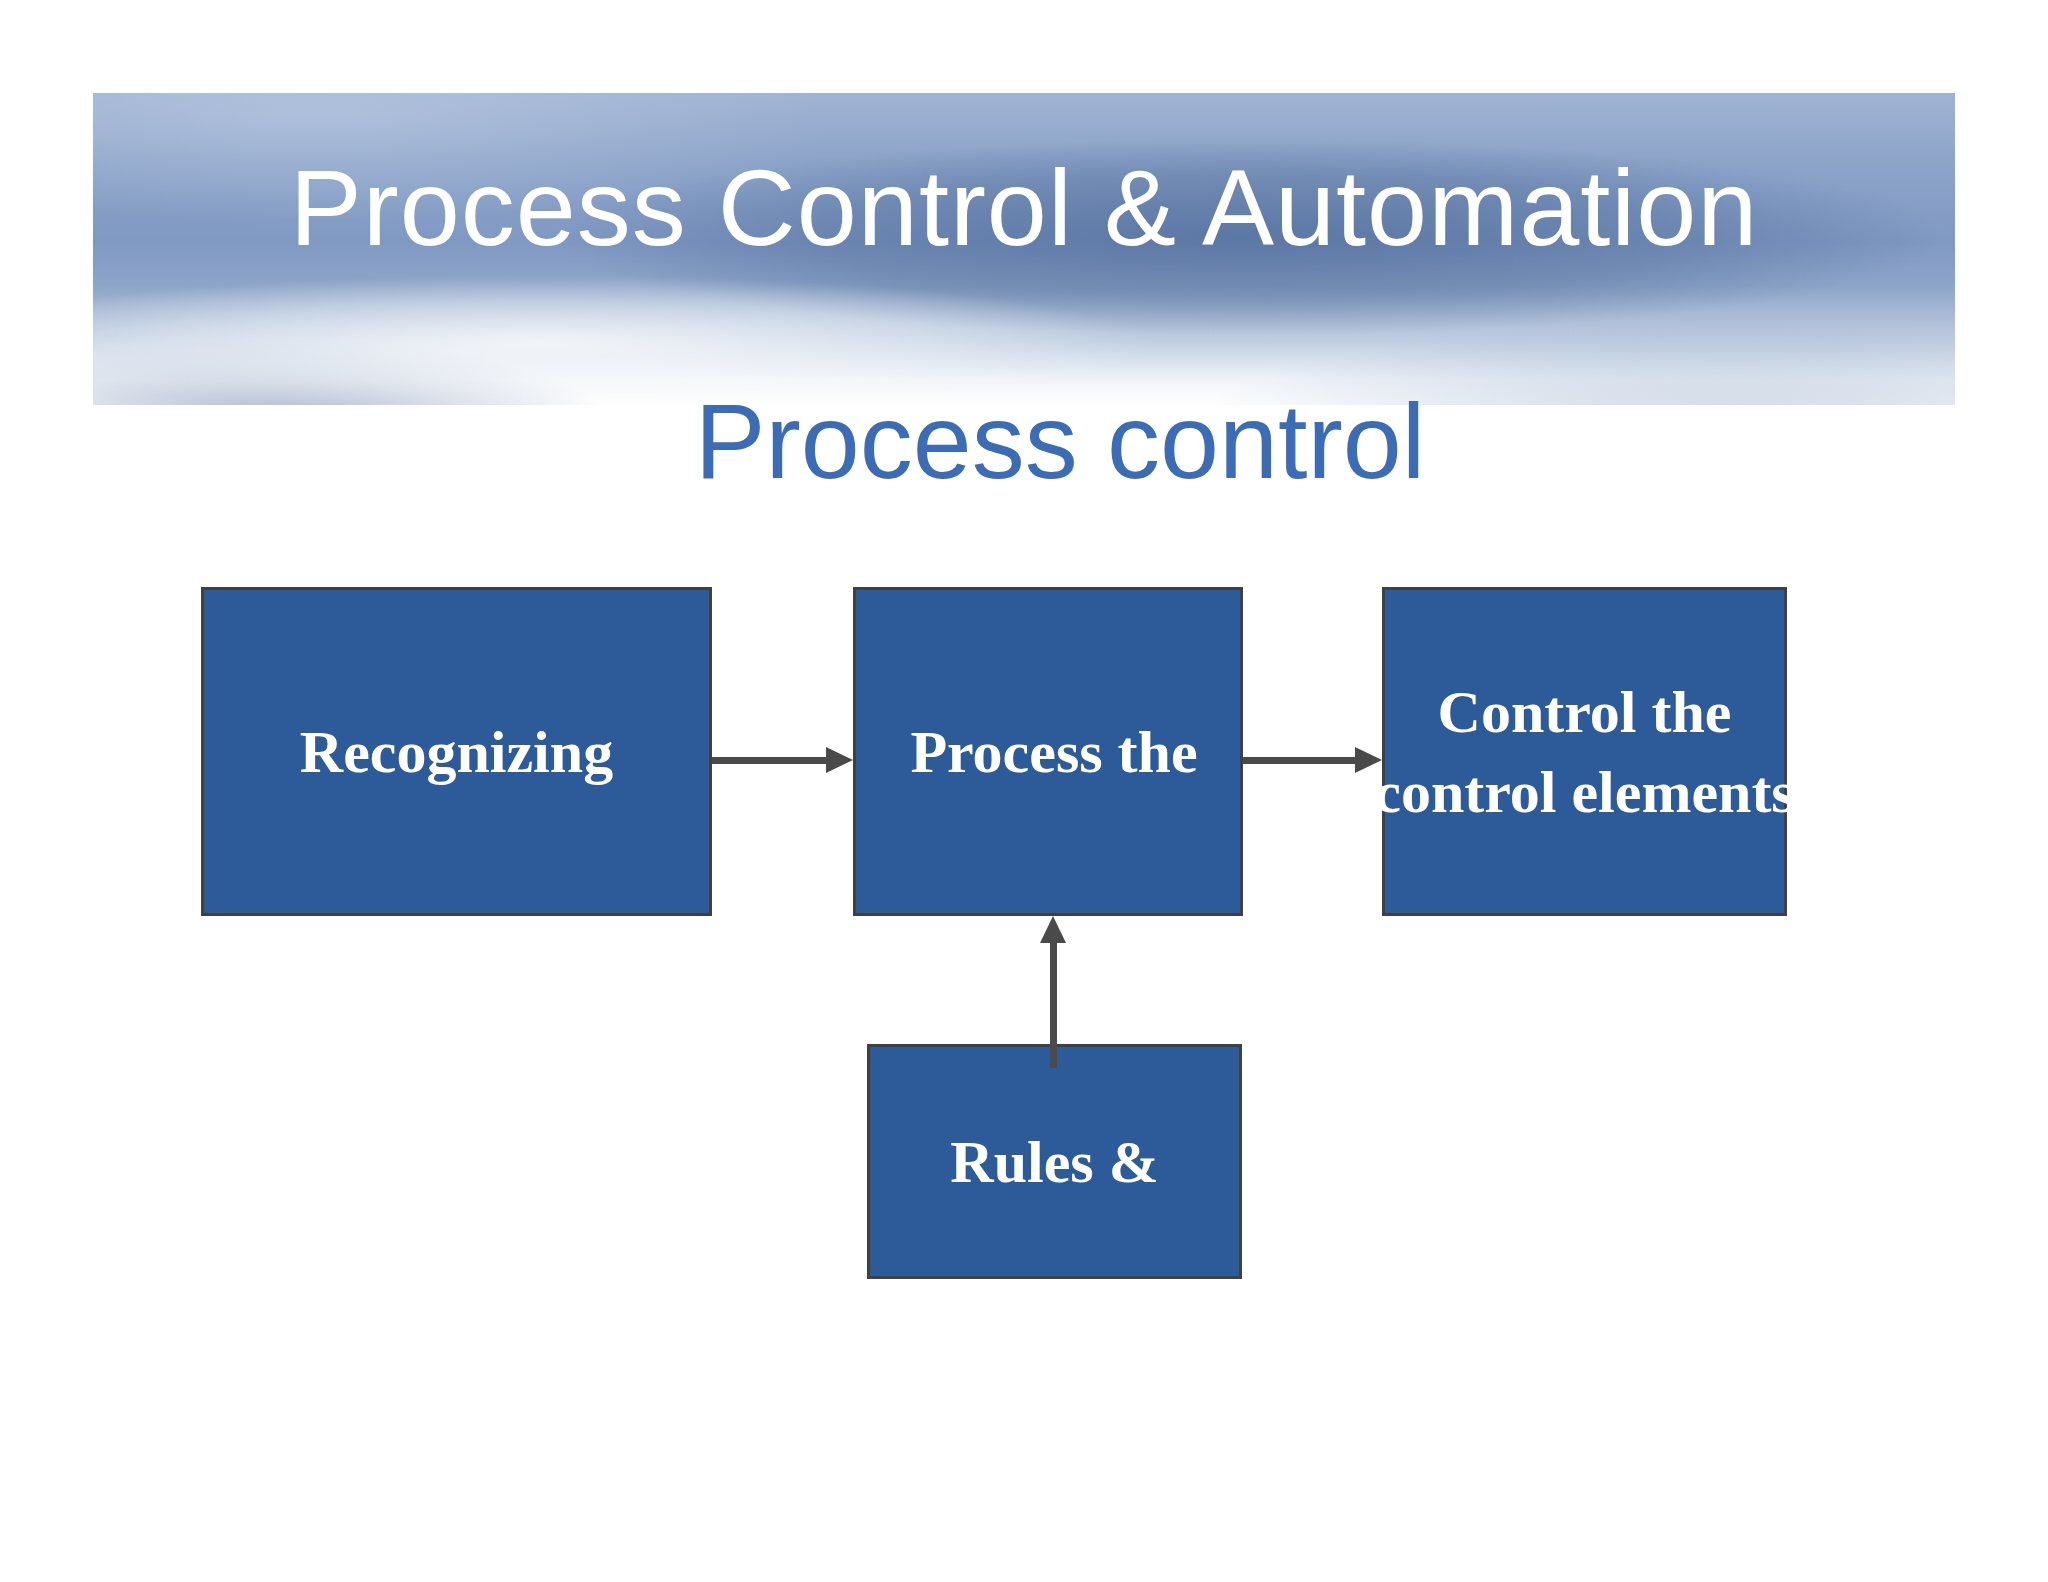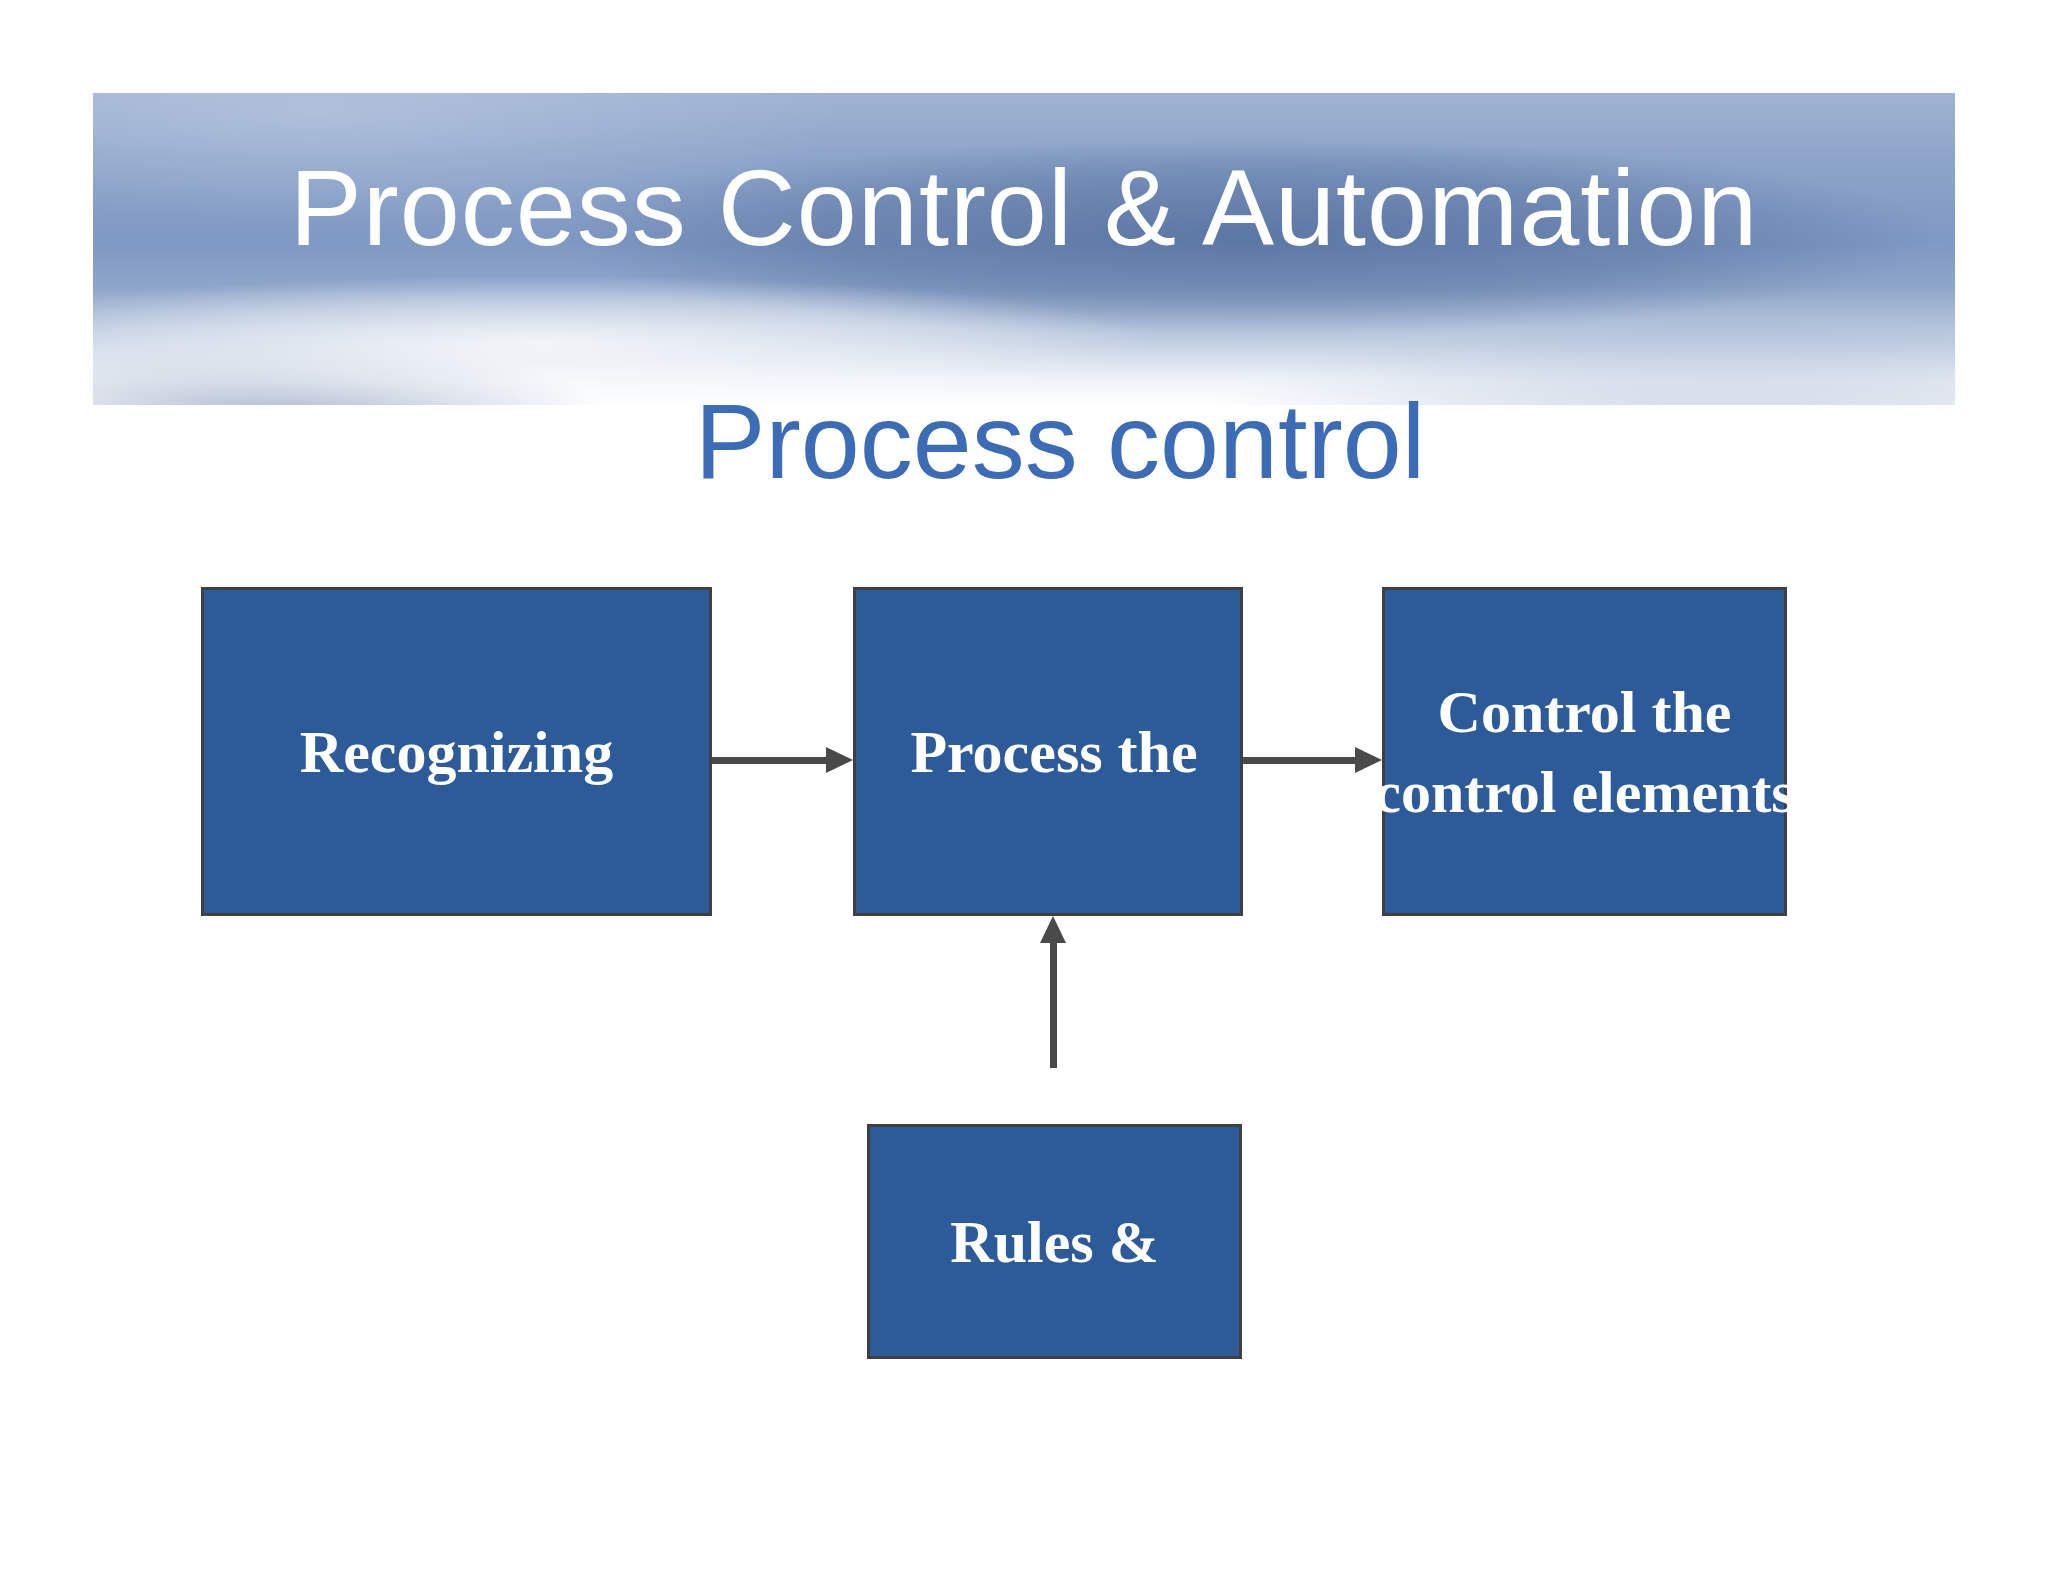--- a/index.html
+++ b/index.html
@@ -66,21 +66,21 @@
     font-weight: 700;
     font-size: 60px;
     line-height: 80px;
     text-align: center;
   }
   .fbox .line { display: block; white-space: nowrap; }
 
   #box-recognize { left: 201px; top: 587px; width: 511px; height: 329px; }
   #box-process   { left: 853px; top: 587px; width: 390px; height: 329px; padding-left: 12px; }
   #box-actuate   { left: 1382px; top: 587px; width: 405px; height: 329px; }
-  #box-rules     { left: 867px; top: 1124px; width: 375px; height: 235px; }
+  #box-rules     { left: 867px; top: 1044px; width: 375px; height: 235px; }
 
   
   .hline { position: absolute; height: 7px; background: #4a4a4a; }
   .vline { position: absolute; width: 7px;  background: #4a4a4a; }
   .tri-right {
     position: absolute; width: 0; height: 0;
     border-top: 13px solid transparent;
     border-bottom: 13px solid transparent;
     border-left: 27px solid #4a4a4a;
   }

